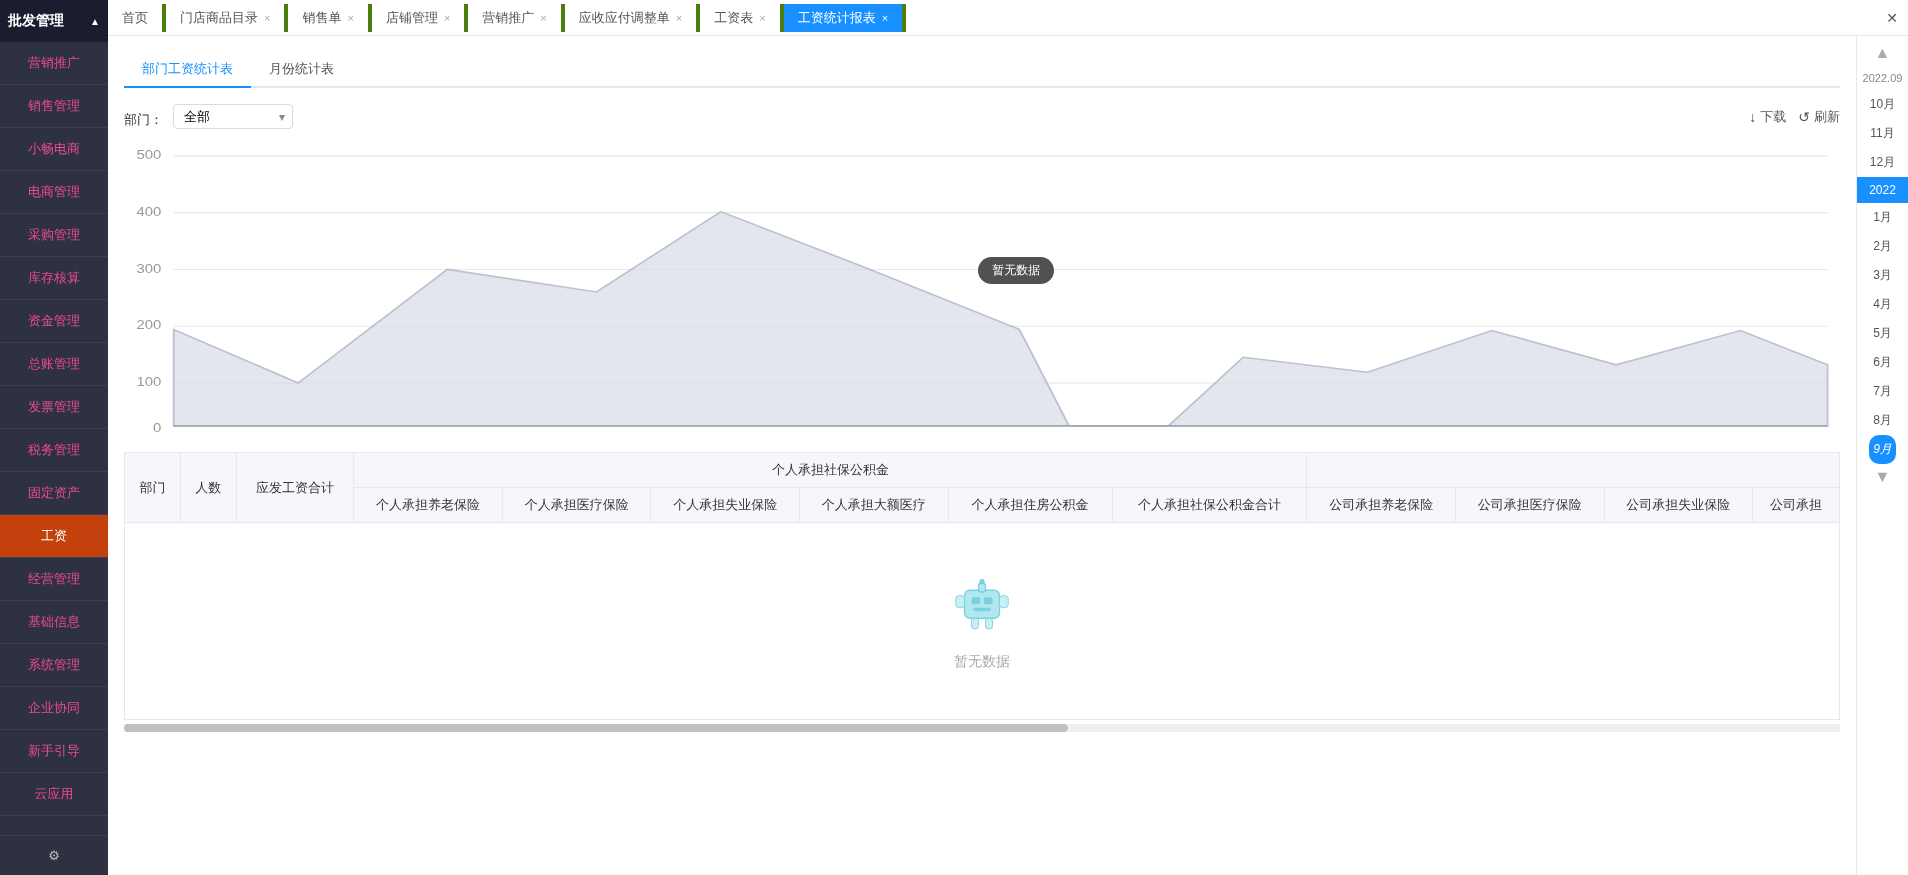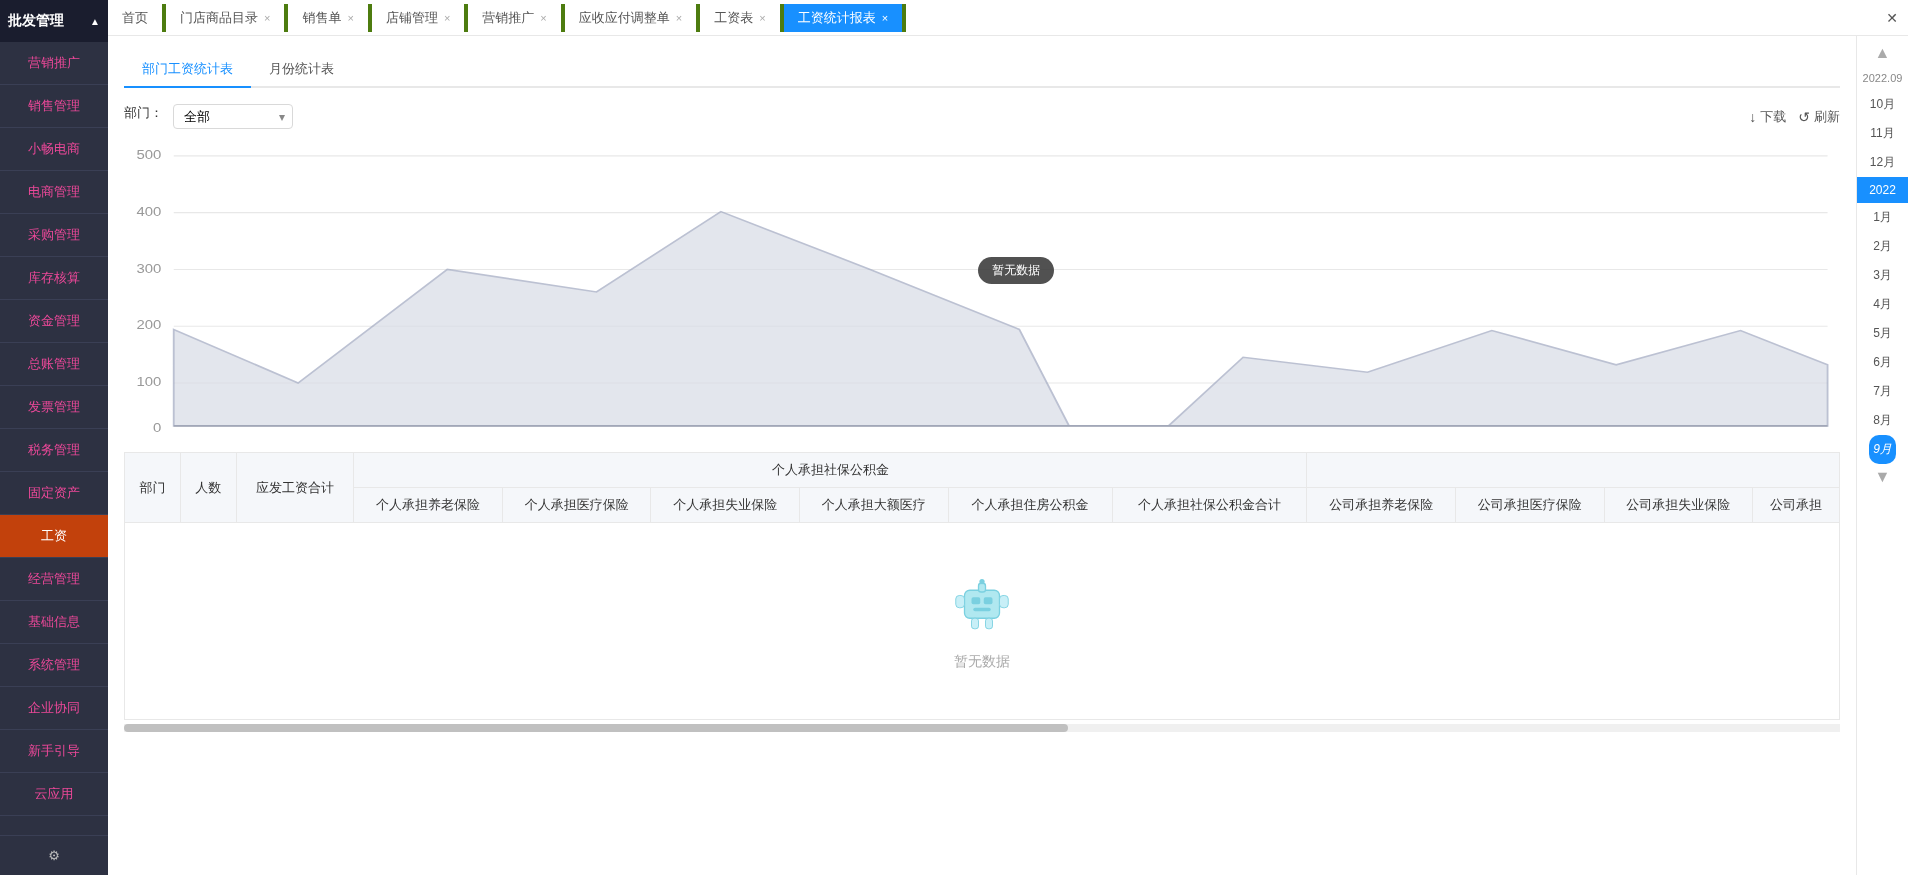--- a/index.html
+++ b/index.html
@@ -118,21 +118,21 @@
     .sub-tab.active { color: #1890ff; border-bottom: 2px solid #1890ff; }
 
     
     .toolbar {
       display: flex;
       align-items: center;
       justify-content: space-between;
       margin-bottom: 14px;
       flex-shrink: 0;
     }
-    .toolbar-left { display: flex; align-items: flex-start; gap: 10px; }
+    .toolbar-left { display: flex; align-items: flex-end; gap: 10px; }
     .toolbar-right { display: flex; align-items: center; gap: 12px; font-size: 13px; color: #555; cursor: pointer; }
     .toolbar-right span { display: flex; align-items: center; gap: 4px; }
     .label-text { font-size: 13px; color: #333; }
     .select-box {
       border: 1px solid #d9d9d9;
       border-radius: 4px;
       padding: 4px 28px 4px 10px;
       font-size: 13px;
       background: #fff;
       appearance: none;

